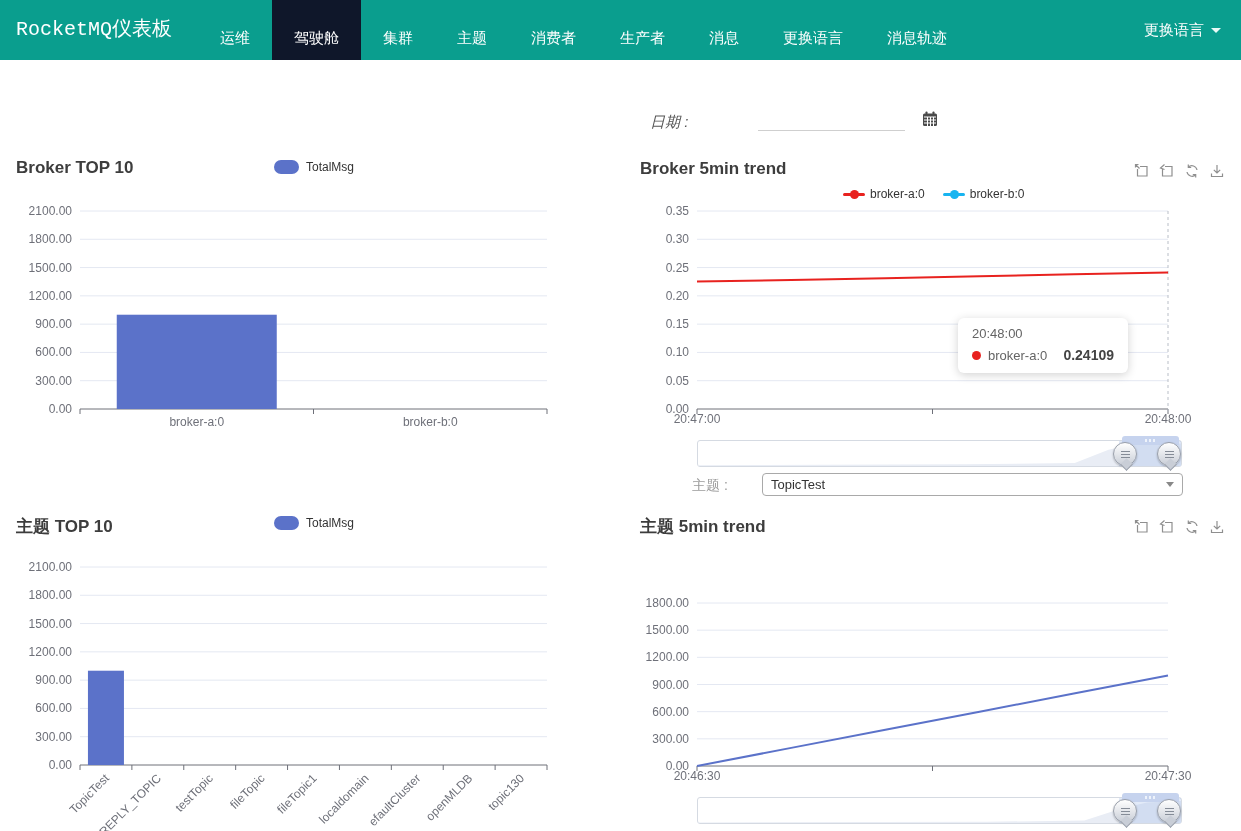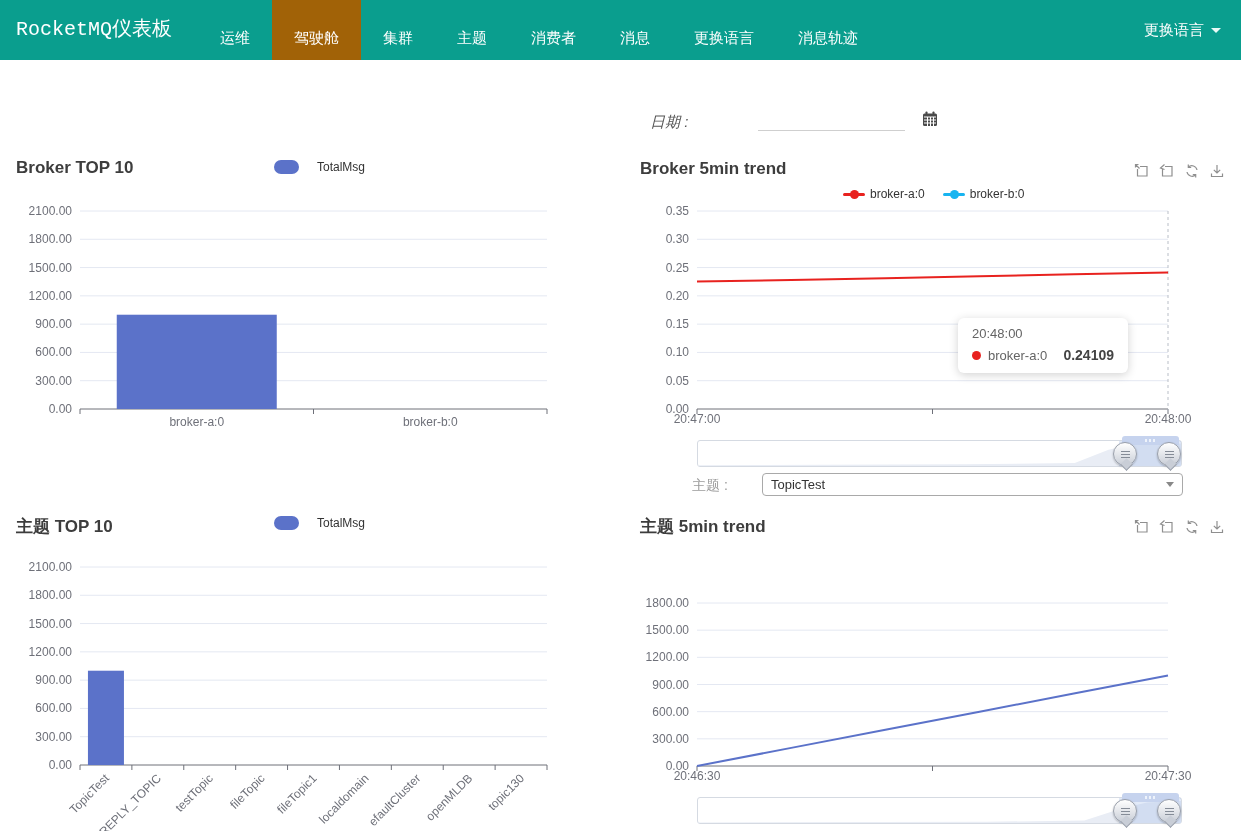--- a/index.html
+++ b/index.html
@@ -8,26 +8,26 @@
     font-family:"Liberation Sans", sans-serif;
     background:#ffffff; color:#333; overflow:hidden; position:relative;
   }
   
   .navbar {
     position:absolute; left:0; top:0; width:1241px; height:60px;
     background:#0a9e8e; display:flex; align-items:stretch; color:#fff;
   }
   .nav-title { font-size:20px; line-height:60px; padding:0 26px 0 16px; white-space:nowrap;font-family:Liberation Mono, monospace; }
   .nav-tab { font-size:15px; line-height:60px; padding:8px 22px; cursor:pointer; white-space:nowrap; }
-  .nav-tab.active { background:#a16207; }
+  .nav-tab.active { background:#0f172a; }
   .nav-lang { margin-left:auto; font-size:15px; line-height:60px; padding:0 20px; cursor:pointer; display:flex; align-items:center; gap:7px; }
   .caret-down-white { width:0; height:0; border-left:5px solid transparent; border-right:5px solid transparent; border-top:5px solid #eafaf7; display:inline-block; }
   
   .sec-title { position:absolute; font-size:17px; font-weight:bold; color:#3d3d3d; }
-  .legend { position:absolute; display:flex; align-items:center; gap:18px; font-size:12px; color:#333; cursor:pointer; }
+  .legend { position:absolute; display:flex; align-items:center; gap:7px; font-size:12px; color:#333; cursor:pointer; }
   .legend-swatch { width:25px; height:14px; border-radius:7px; background:#5b72c9; }
   .trend-legend { position:absolute; display:flex; gap:18px; font-size:12px; color:#333; }
   .trend-legend-item { display:flex; align-items:center; gap:5px; cursor:pointer; }
   .lg-line { position:relative; width:22px; height:3px; border-radius:2px; }
   .lg-line::after { content:""; position:absolute; left:7px; top:-3px; width:9px; height:9px; border-radius:50%; background:inherit; }
   
   .date-row-label, .topic-row-label { position:absolute; font-size:15px; color:#555; }
   .topic-row-label { color:#9a9a9a; font-size:14px; }
   .date-input { position:absolute; border:none; border-bottom:1px solid #cfcfcf; width:147px; height:20px; background:transparent; font-size:13px; }
   .cal-btn { position:absolute; width:18px; height:18px; cursor:pointer; }
@@ -74,20 +74,21 @@
 </head>
 <body>
 
 <div class="navbar">
   <div class="nav-title">RocketMQ仪表板</div>
   <div class="nav-tab">运维</div>
   <div class="nav-tab active">驾驶舱</div>
   <div class="nav-tab">集群</div>
   <div class="nav-tab">主题</div>
   <div class="nav-tab">消费者</div>
+  <div class="nav-tab">生产者</div>
   <div class="nav-tab">消息</div>
   <div class="nav-tab">更换语言</div>
   <div class="nav-tab">消息轨迹</div>
   <div class="nav-lang">
     <span>更换语言</span>
     <span class="caret-down-white"></span>
   </div>
 </div>
 
 <div class="date-row-label" style="left:650px; top:113px;font-style:italic;">日期 :</div>

